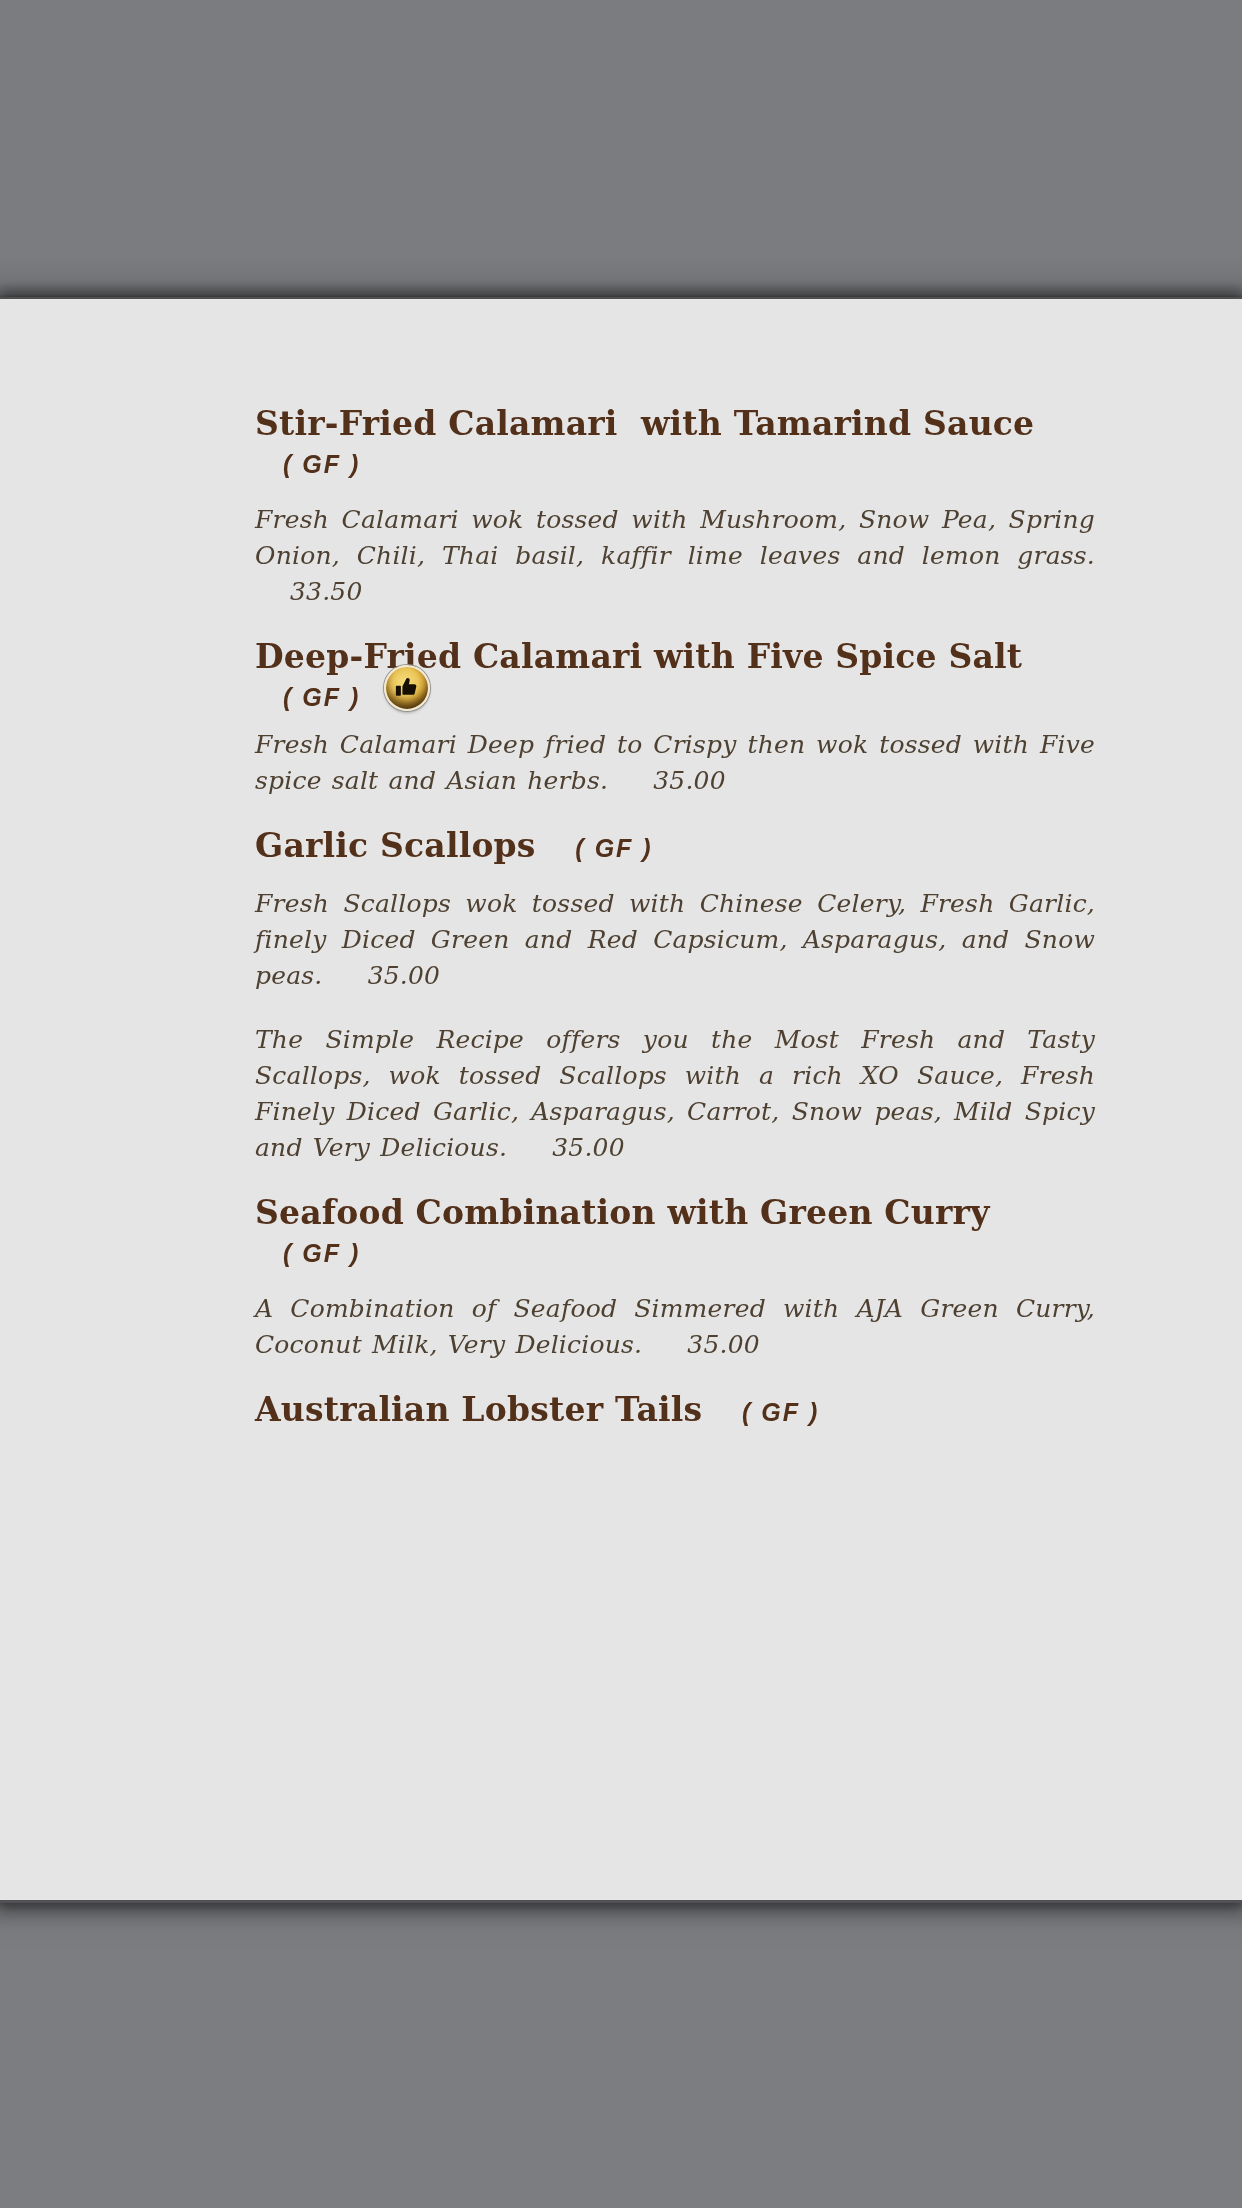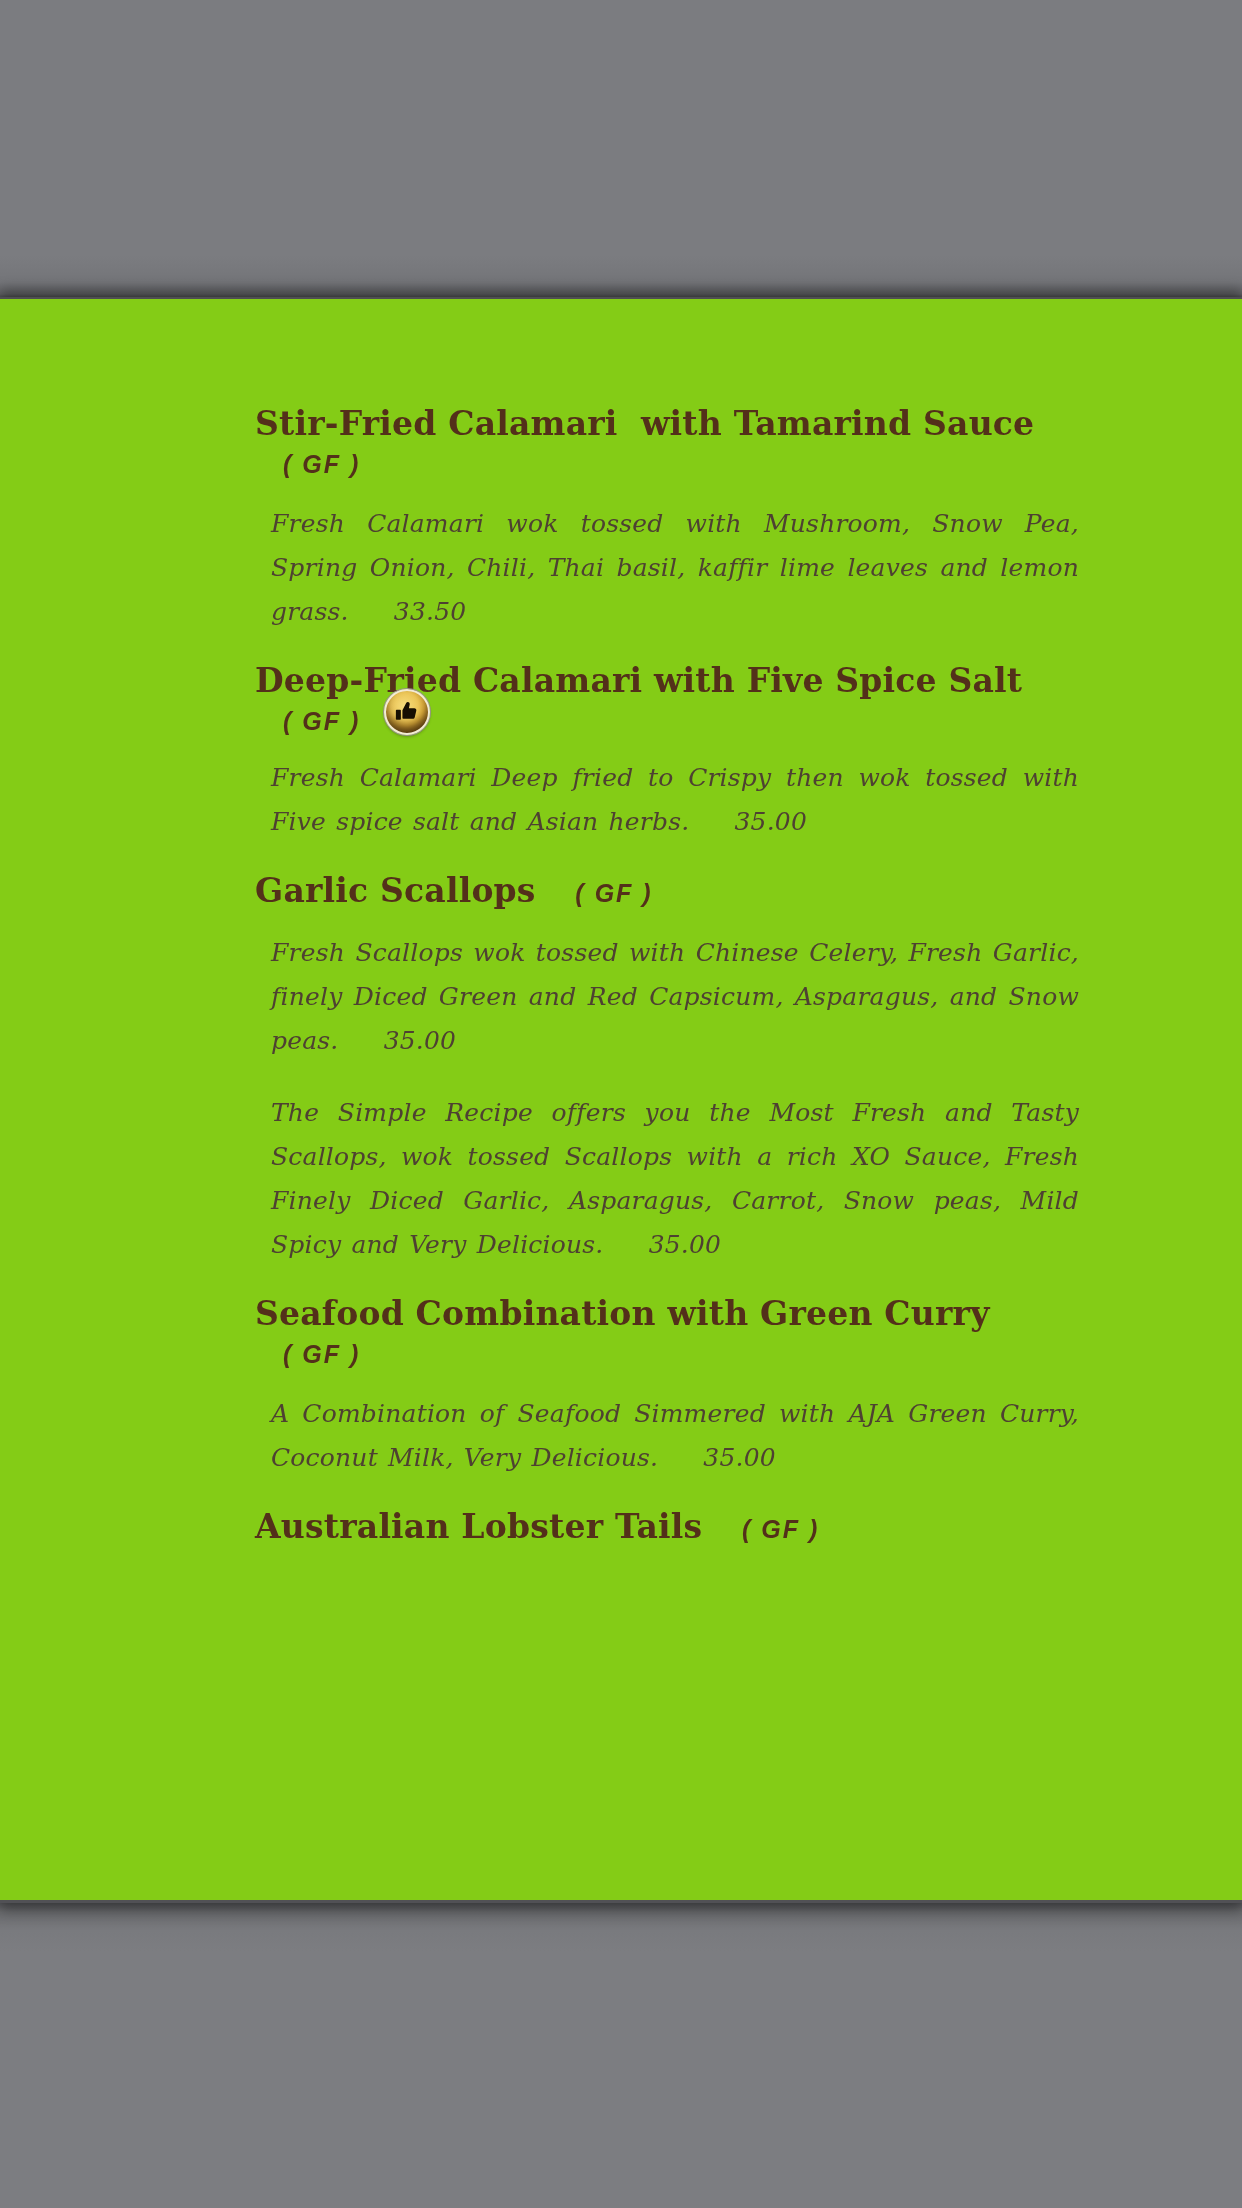--- a/index.html
+++ b/index.html
@@ -30,21 +30,21 @@
     top: 1903px;
     height: 305px;
     background: linear-gradient(180deg, #57585b 0%, #6a6b6e 3%, #797a7e 9%, #7c7d81 16%, #7c7d81 100%);
   }
   .page {
     position: absolute;
     top: 297px;
     left: 0;
     width: 1242px;
     height: 1606px;
-    background: #84cc16;
+    background: #e5e5e5;
     border-top: 2px solid #4f4f52;
     border-bottom: 3px solid #515155;
     box-shadow: 0 -8px 12px rgba(0,0,0,0.30), 0 8px 12px rgba(0,0,0,0.30);
     box-sizing: border-box;
   }
   .menu {
     padding: 106px 147px 0 255px; 
   }
   .menu-item { margin: 0; }
   .menu-item + .menu-item { margin-top: 28px; }
@@ -93,25 +93,25 @@
     border: 2px solid #f2ead6;
     box-shadow: 0 0 0 1px #98938a, inset 0 -7px 9px rgba(25,12,0,0.55), 0 2px 3px rgba(0,0,0,0.25);
     box-sizing: border-box;
     display: flex;
     align-items: center;
     justify-content: center;
   }
   .thumb-icon { width: 25px; height: 25px; display: block; margin-top: -2px; }
 
   .item-desc {
-    margin: 16px;
+    margin: 0;
     font-family: "DejaVu Serif", serif;
     font-style: italic;
     font-size: 25px;
-    line-height: 44px;
+    line-height: 36px;
     color: #4e4132;
     text-align: justify;
     letter-spacing: 0.2px;
     word-spacing: 2px;
   }
   .price {
     margin-left: 1.4em;
     white-space: nowrap;
   }
 </style>

